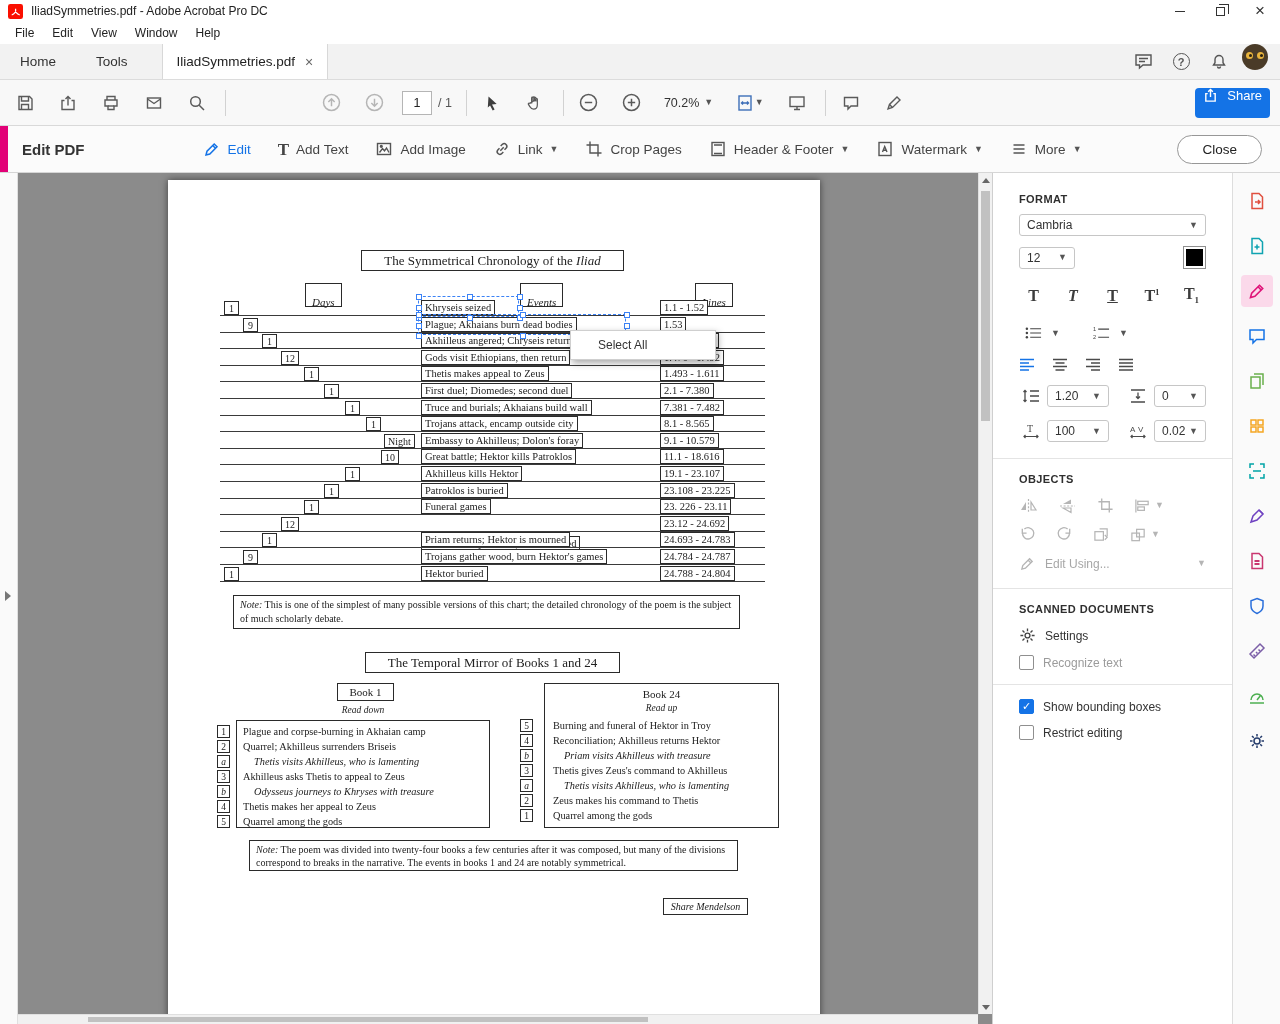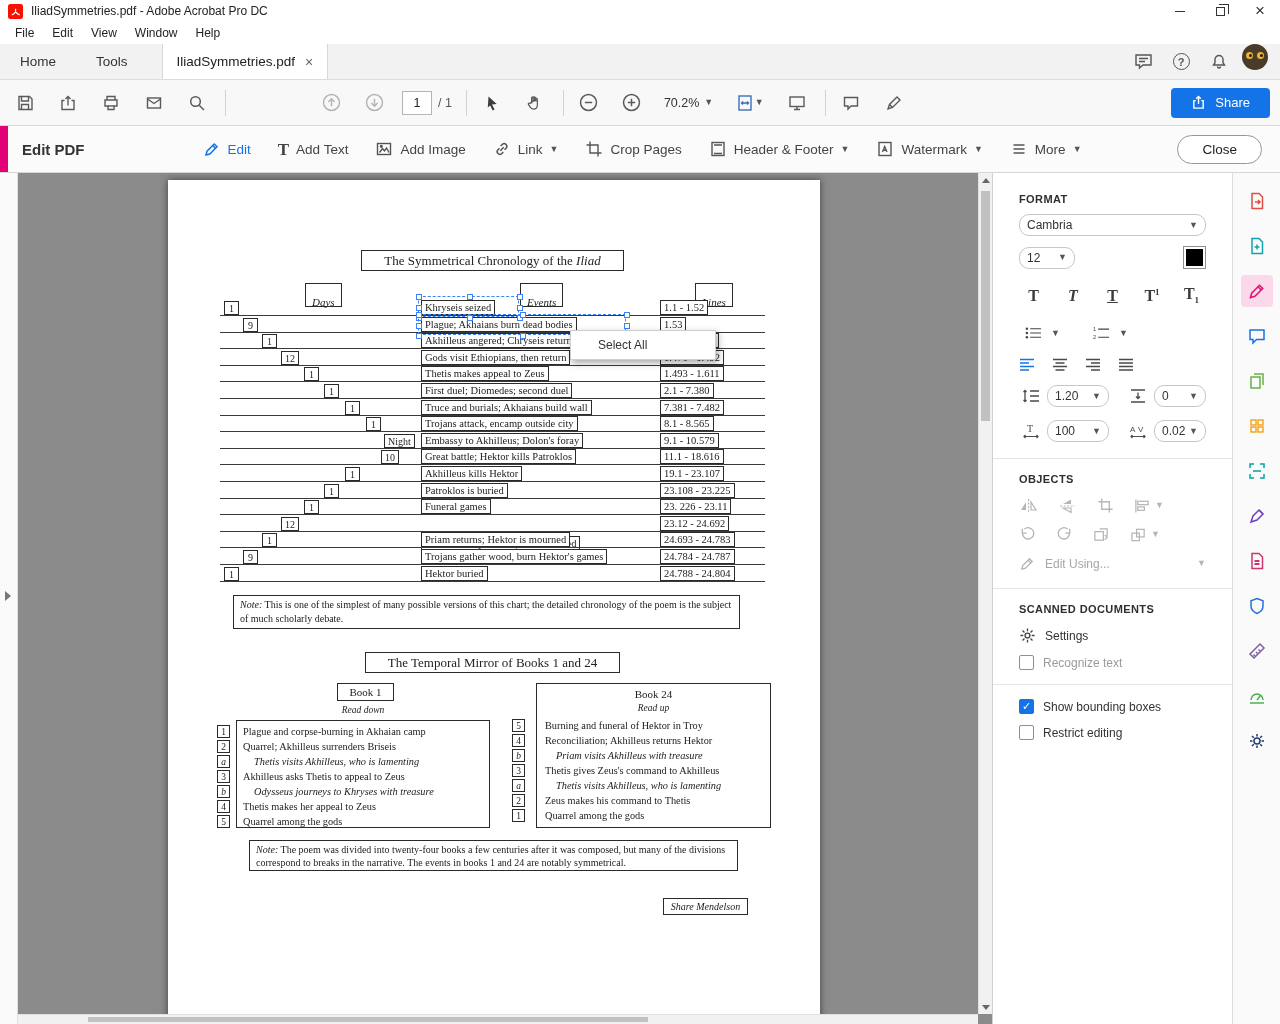--- a/index.html
+++ b/index.html
@@ -34,21 +34,21 @@
 
 
 .toolbar{height:46px;background:#f8f8f8;border-bottom:1px solid #d9d9d9;display:flex;align-items:center;padding:0 10px;font-size:12.5px}
 .tbtn{width:30px;height:30px;display:flex;align-items:center;justify-content:center;border-radius:3px;margin-right:13px}
 .tbtn.disabled{opacity:.42}
 .tsep{width:1px;height:26px;background:#d2d2d2;margin:0 10px 0 0}
 .pagebox{width:30px;height:24px;border:1px solid #b5b5b5;background:#fff;text-align:center;line-height:22px;margin-right:6px}
 .pagetotal{color:#555;margin-right:14px}
 .zoomctl{display:flex;align-items:center;gap:5px;margin:0 16px 0 4px;color:#333}
 .chev{font-size:9px;color:#555;line-height:1}
-.sharebtn{margin-left:auto;height:30px;background:#1473e6;color:#fff;border-radius:4px;display:flex;align-items:center;gap:9px;padding:0 20px;font-size:13px}
+.sharebtn{margin-left:auto;height:30px;background:#1473e6;color:#fff;border-radius:4px;display:flex;gap:9px;padding:0 8px;font-size:13px}
 
 
 .edit-toolbar{height:47px;background:#fbfbfb;border-bottom:1px solid #d6d6d6;display:flex;align-items:center;position:relative}
 .accent{position:absolute;left:0;top:0;width:8px;height:100%;background:#e20177}
 .et-title{font-size:15px;font-weight:700;color:#333;margin-left:22px}
 .et-items{display:flex;align-items:center;margin-left:118px;gap:0}
 .et-item{display:flex;align-items:center;gap:7px;color:#444;font-size:13.5px;margin-right:27px}
 .et-item.active{color:#1473e6}
 .closebtn{margin-left:auto;margin-right:18px;height:29px;padding:0 24px;border:1px solid #979797;border-radius:15px;background:#fff;font-size:13.5px;color:#222;display:flex;align-items:center}
 
@@ -69,21 +69,21 @@
 .selbox{position:absolute;border:1px dashed #3b82f6;z-index:6;background:transparent}
 .selhandle{position:absolute;width:6px;height:6px;background:#fff;border:1px solid #3b82f6}
 .note-box{font-size:10px;line-height:14px;padding:2px 6px;white-space:normal}
 .note1{left:65px;top:415px;width:507px;height:34px}
 .note2{left:81px;top:660px;width:489px;height:31px;line-height:13px}
 .mirror-title{left:197px;top:472px;width:255px;height:21px;line-height:19px;text-align:center;font-size:13px}
 .b1-hdr{left:169px;top:503px;width:57px;height:18px;line-height:16px;text-align:center;font-size:11px}
 .readdir{position:absolute;font-style:italic;font-size:9.5px;text-align:center}
 .rd1{left:68px;top:525px;width:254px}
 .b1-box{left:68px;top:540px;width:254px;height:108px;padding-top:2px}
-.b24-box{left:368px;top:503px;width:235px;height:145px;padding-top:2px}
+.b24-box{left:376px;top:503px;width:235px;height:145px;padding-top:2px}
 .b24-hdr{text-align:center;font-size:11px;line-height:16px}
 .rd24{position:static;display:block;text-align:center;font-style:italic;font-size:9.5px;margin-top:1px}
 .book-rows{margin-top:5px}
 .book-row{position:relative;height:15px;line-height:15px;font-size:10.3px;padding-left:6px;white-space:nowrap}
 .b24-box .book-row{padding-left:8px}
 .numbox{position:absolute;left:-20px;top:1px;width:13px;height:13px;border:1px solid #2a2a2a;background:#fff;font-size:9.5px;line-height:12px;text-align:center}
 .b24-box .numbox{left:-25px}
 .numbox.it{font-style:italic}
 .book-row.it .booktext{font-style:italic;padding-left:11px}
 .attr-box{left:495px;top:718px;width:85px;height:17px;line-height:15px;text-align:center;font-size:10px;font-style:italic}
@@ -97,21 +97,21 @@
 .v-thumb{position:absolute;left:2px;right:2px;top:18px;height:230px;background:#c1c1c1}
 .sb-arrow{position:absolute;left:0;width:14px;height:14px;display:flex;align-items:center;justify-content:center}
 .tri-up{width:0;height:0;border-left:4px solid transparent;border-right:4px solid transparent;border-bottom:5px solid #666}
 .tri-down{width:0;height:0;border-left:4px solid transparent;border-right:4px solid transparent;border-top:5px solid #666}
 .h-scroll{position:absolute;left:0;right:14px;bottom:0;height:10px;background:#f1f1f1;border-top:1px solid #e0e0e0}
 .h-thumb{position:absolute;left:70px;width:560px;top:2px;bottom:2px;background:#c1c1c1}
 
 
 .panel{width:240px;background:#fff;border-left:1px solid #cfcfcf;padding:20px 26px 0 26px;font-size:12px;color:#333;overflow:hidden}
 .panel-h{font-size:11px;font-weight:700;color:#2f2f2f;letter-spacing:.4px}
-.sel{height:22px;border:1px solid #c6c6c6;border-radius:10px;background:#fff;display:flex;align-items:center;justify-content:space-between;padding:0 7px;font-size:12px;color:#333}
+.sel{height:22px;border:1px solid #c6c6c6;border-radius:3px;background:#fff;display:flex;align-items:center;justify-content:space-between;padding:0 7px;font-size:12px;color:#333}
 .font-sel{margin-top:9px;width:100%}
 .row{display:flex;align-items:center}
 .size-row{margin-top:10px}
 .size-sel{width:56px}
 .swatch{margin-left:auto;width:23px;height:23px;background:#000;border:1px solid #8f8f8f;box-shadow:inset 0 0 0 2px #fff}
 .style-row{margin-top:14px;justify-content:space-between}
 .pbtn{width:29px;height:26px;display:flex;align-items:center;justify-content:center;border-radius:3px;color:#3c3c3c}
 .Tg{font-family:"Liberation Serif",serif;font-size:16px;font-weight:600;line-height:1}
 .Tg sup,.Tg sub{font-size:9px}
 .list-row{margin-top:11px;gap:24px}

